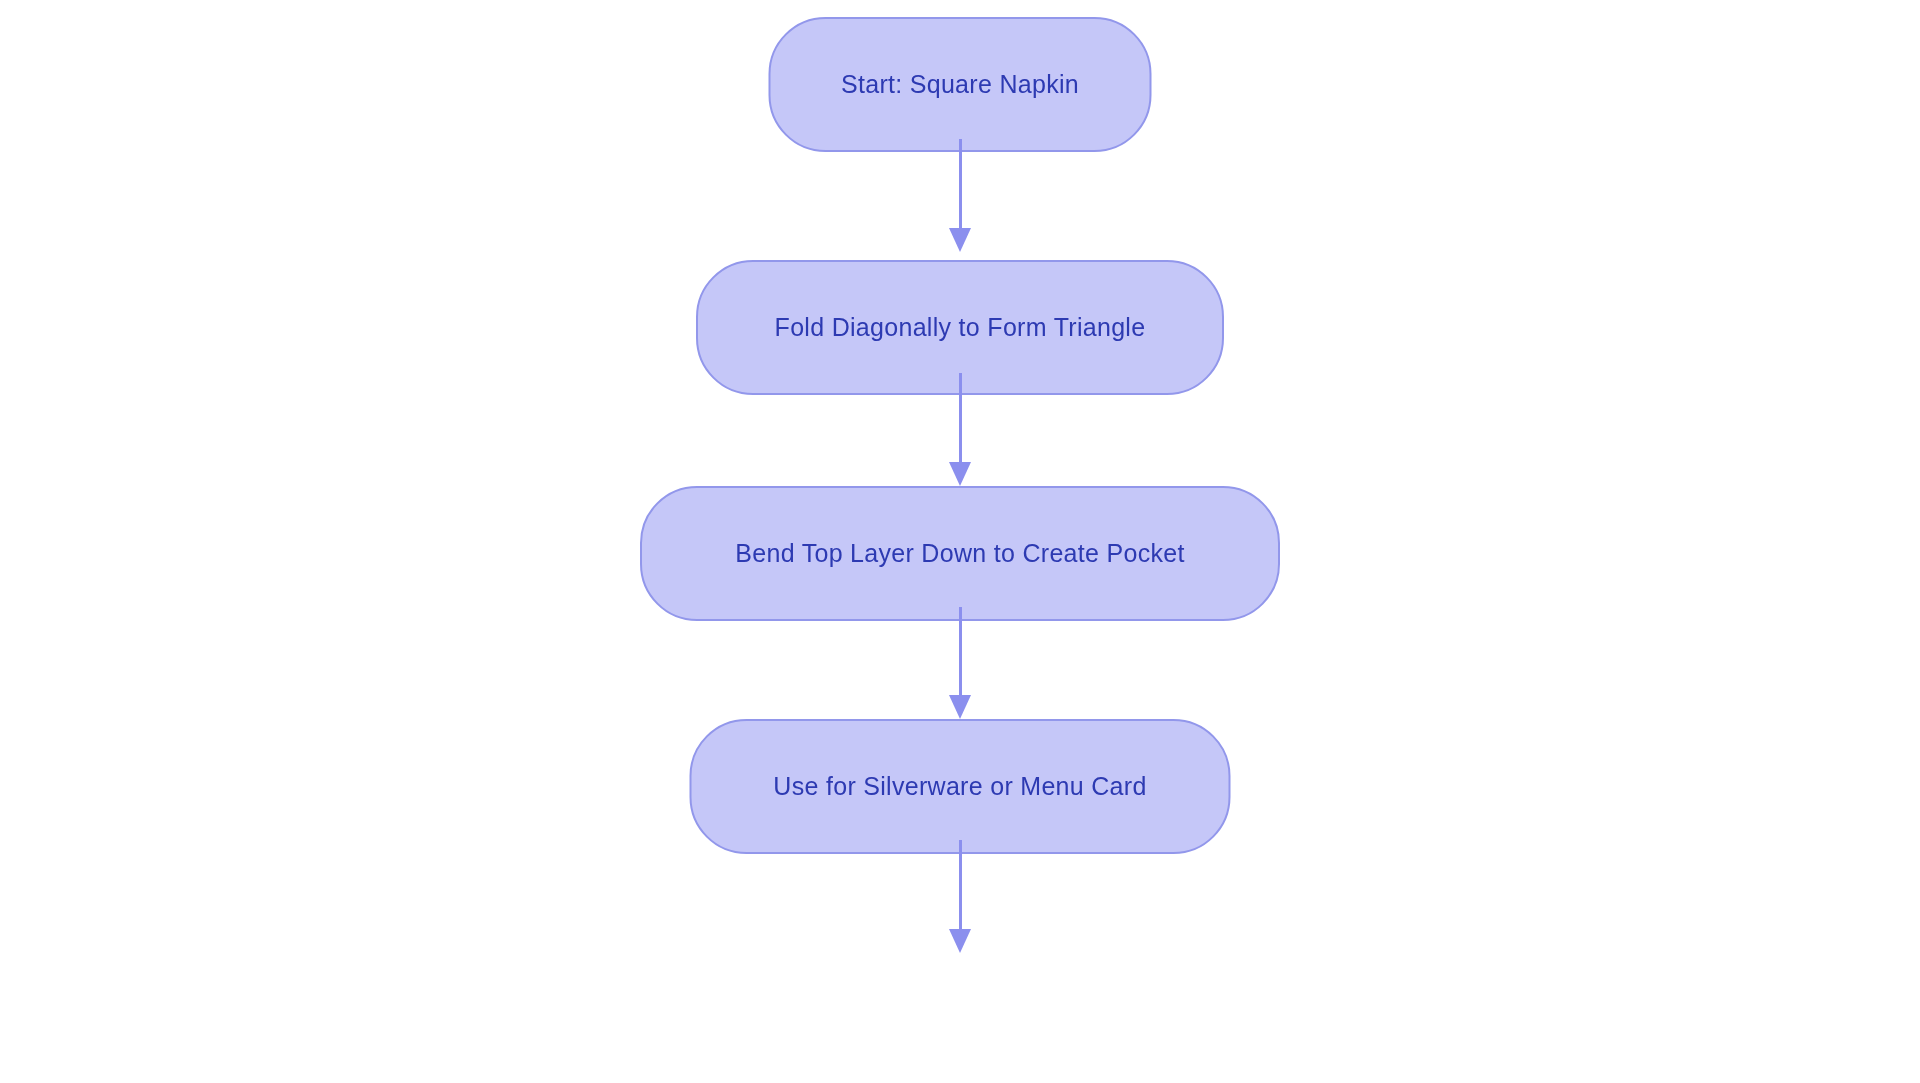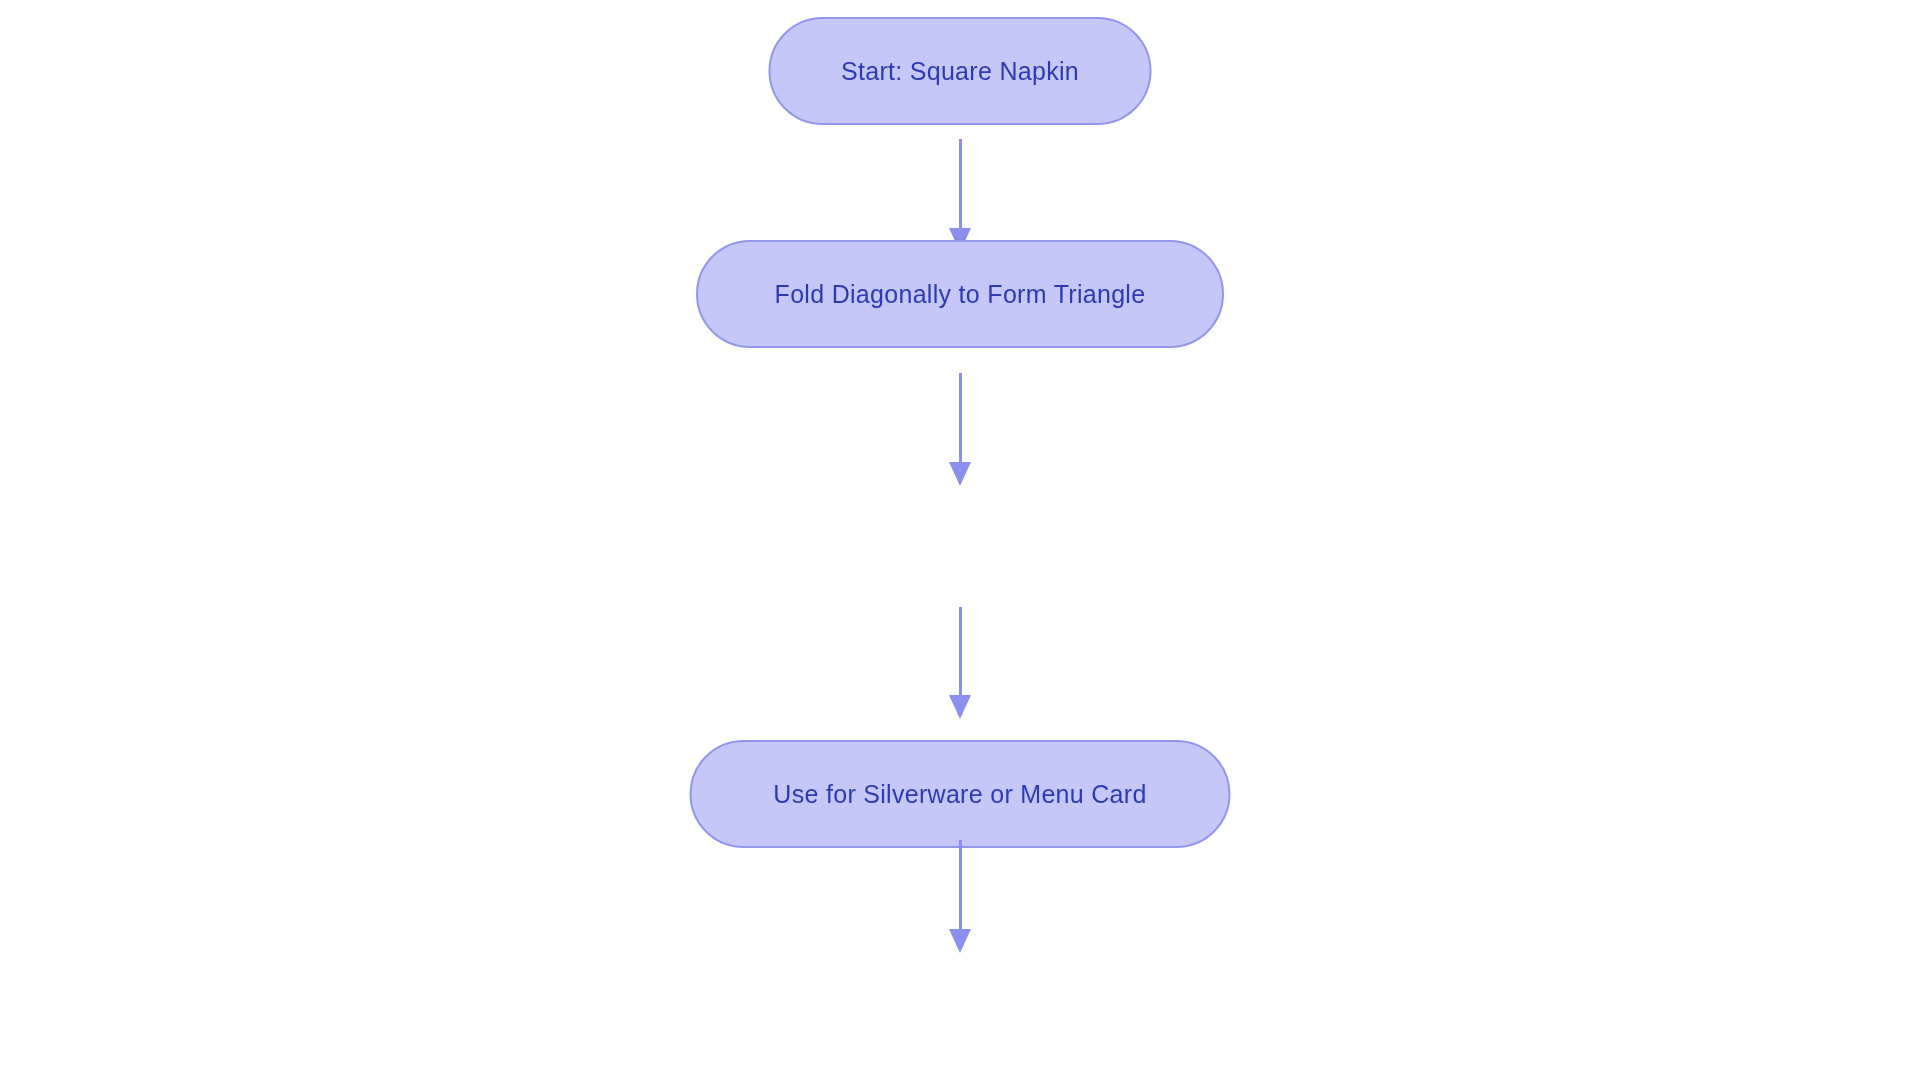--- a/index.html
+++ b/index.html
@@ -16,38 +16,38 @@
     width:1920px;
     height:1083px;
     background:var(--bg);
     font-family:"Liberation Sans", sans-serif;
     overflow:hidden;
   }
   .flow-node{
     position:absolute;
     left:50%;
     transform:translateX(-50%);
-    height:108px;
+    height:135px;
     background:var(--fill);
     border:2px solid var(--border);
     border-radius:57px;
     display:flex;
     align-items:center;
     justify-content:center;
     color:var(--text);
     font-size:25px;
     font-weight:400;
     letter-spacing:0.3px;
     text-align:center;
     white-space:nowrap;
   }
   .node-1{top:17px;  width:383px;}
-  .node-2{top:240px; width:528px;}
+  .node-2{top:260px; width:528px;}
   .node-3{top:486px; width:640px;}
-  .node-4{top:719px; width:541px;margin-top:21px;}
+  .node-4{top:719px; width:541px;}
   .node-5{top:953px; width:466px;}
 
   .flow-arrow{
     position:absolute;
     left:50%;
     transform:translateX(-50%);
     width:26px;
     display:flex;
     flex-direction:column;
     align-items:center;
@@ -85,20 +85,23 @@
 
   <div class="flow-node node-2">
     <span>Fold Diagonally to Form Triangle</span>
   </div>
 
   <div class="flow-arrow arrow-2">
     <div class="stem"></div>
     <div class="head"></div>
   </div>
 
+  <div class="flow-node node-3">
+    <span>Bend Top Layer Down to Create Pocket</span>
+  </div>
 
   <div class="flow-arrow arrow-3">
     <div class="stem"></div>
     <div class="head"></div>
   </div>
 
   <div class="flow-node node-4">
     <span>Use for Silverware or Menu Card</span>
   </div>
 

